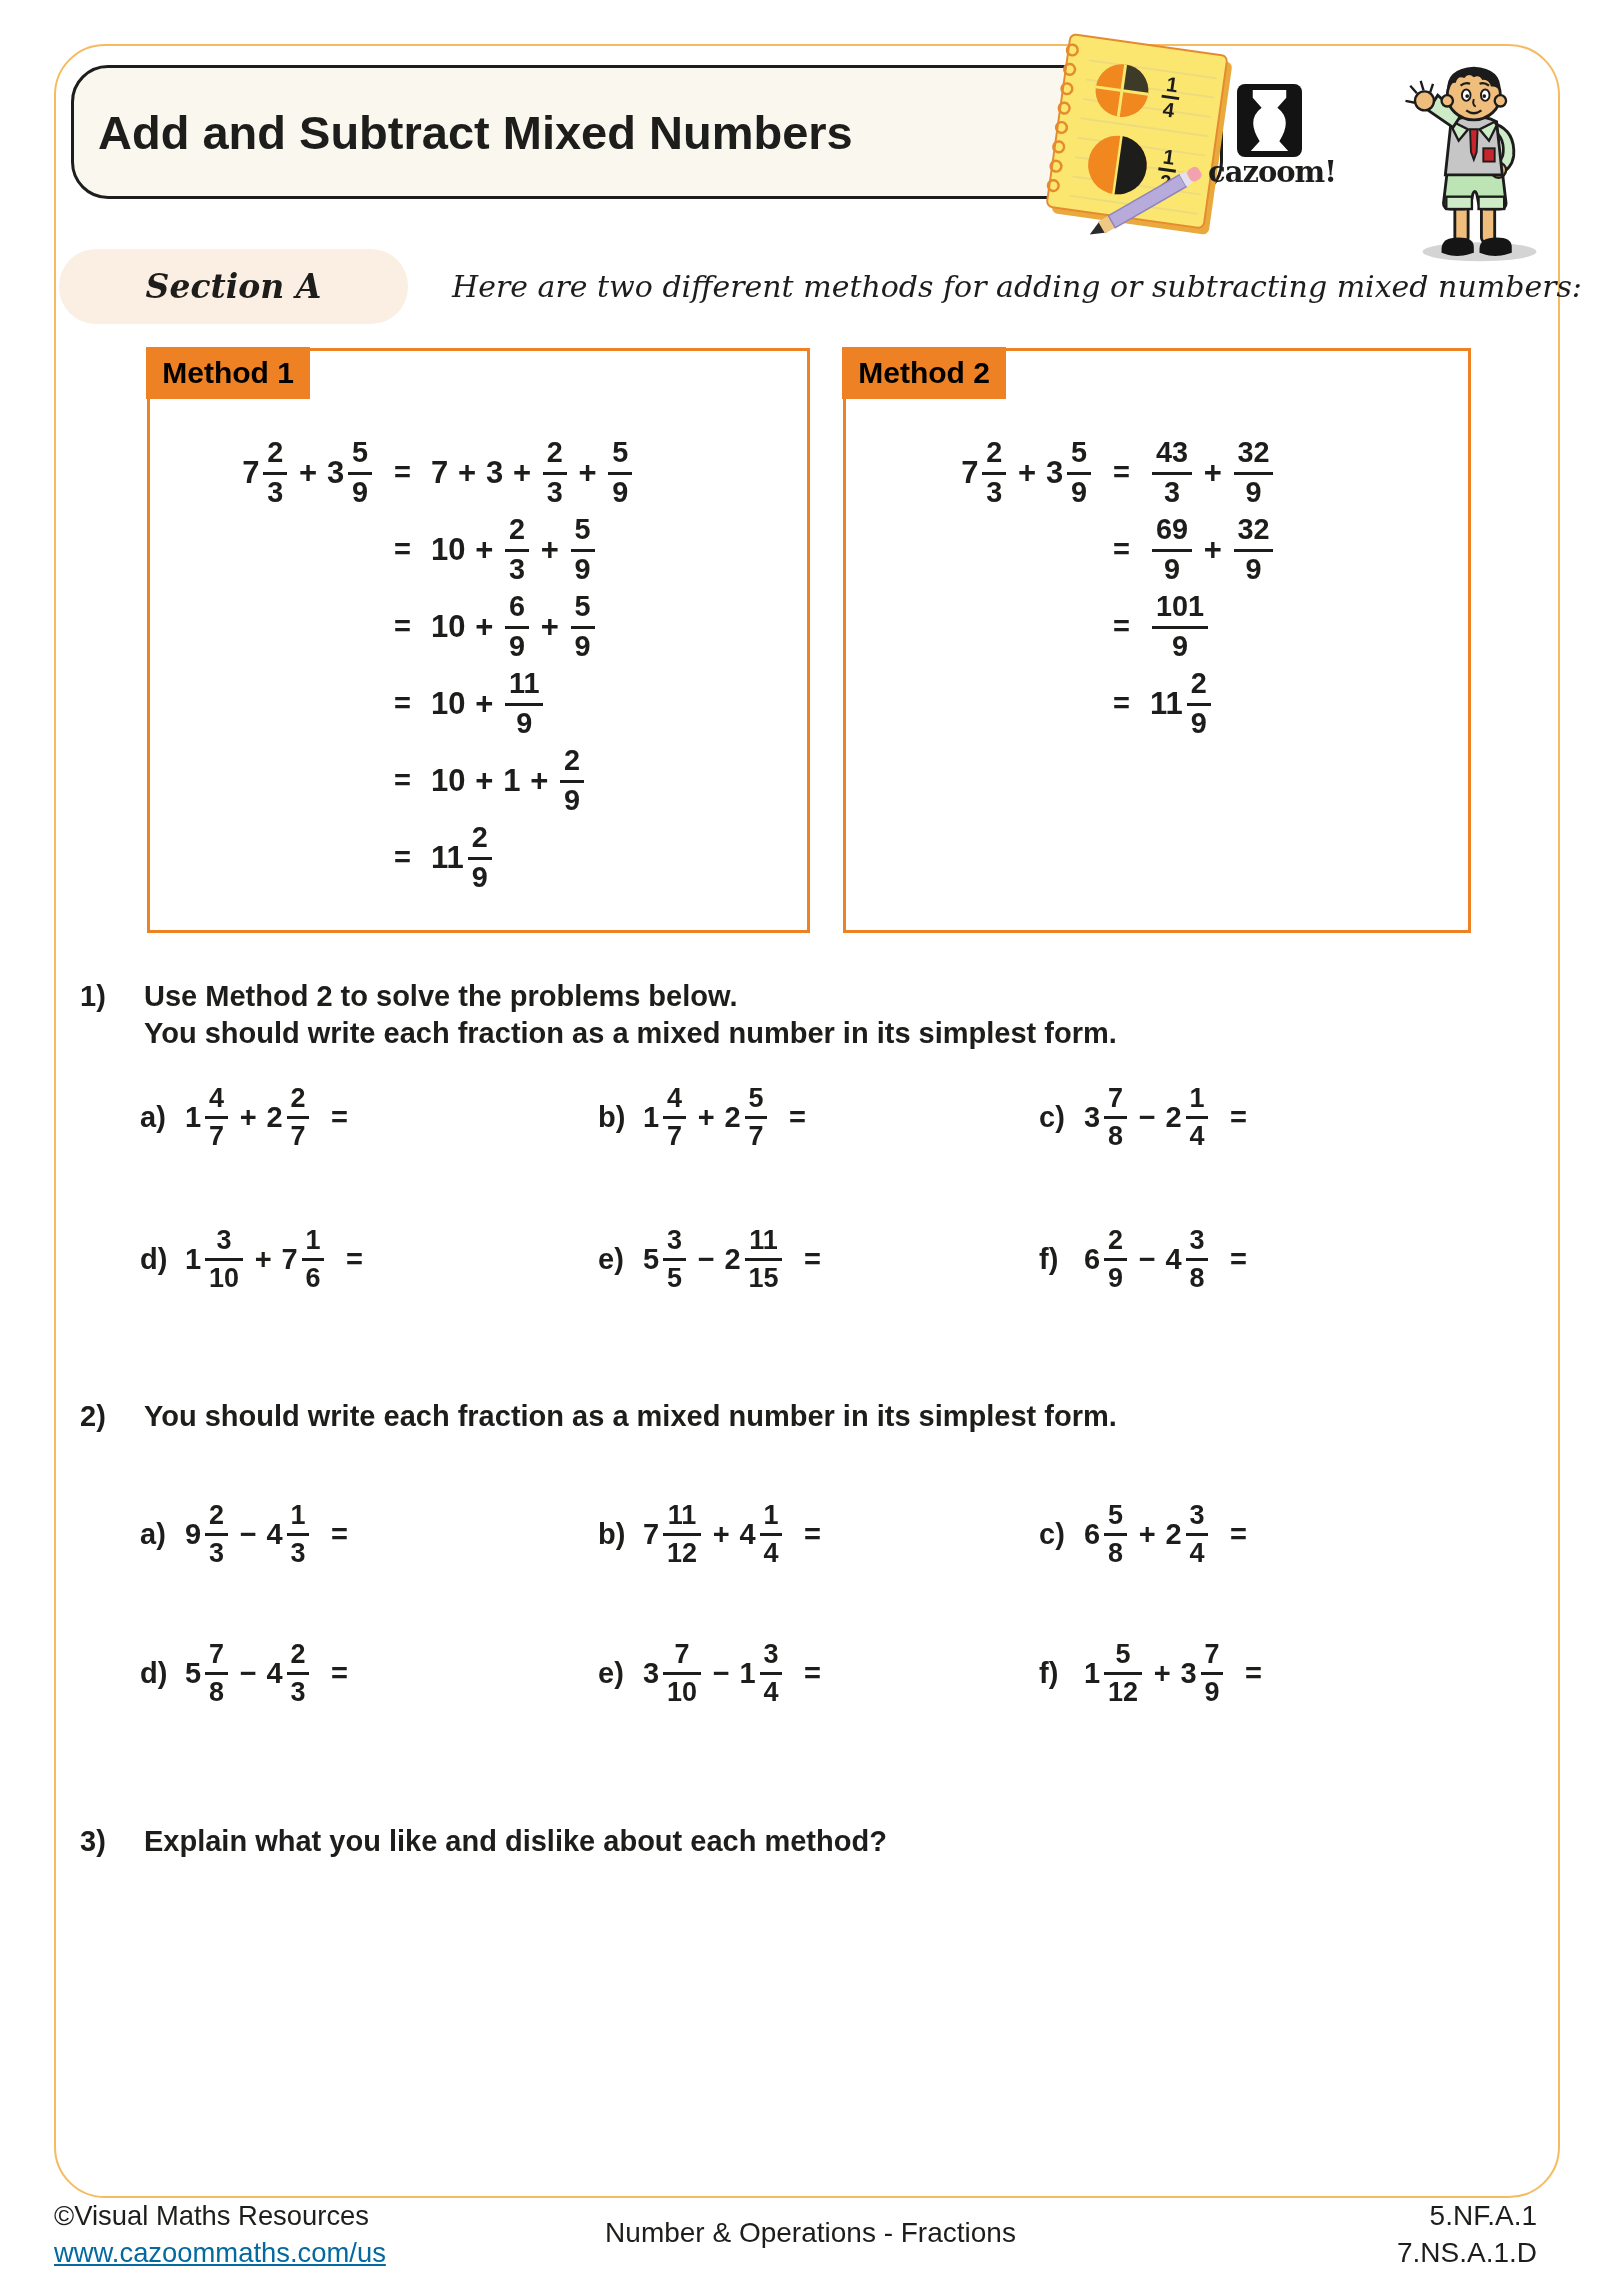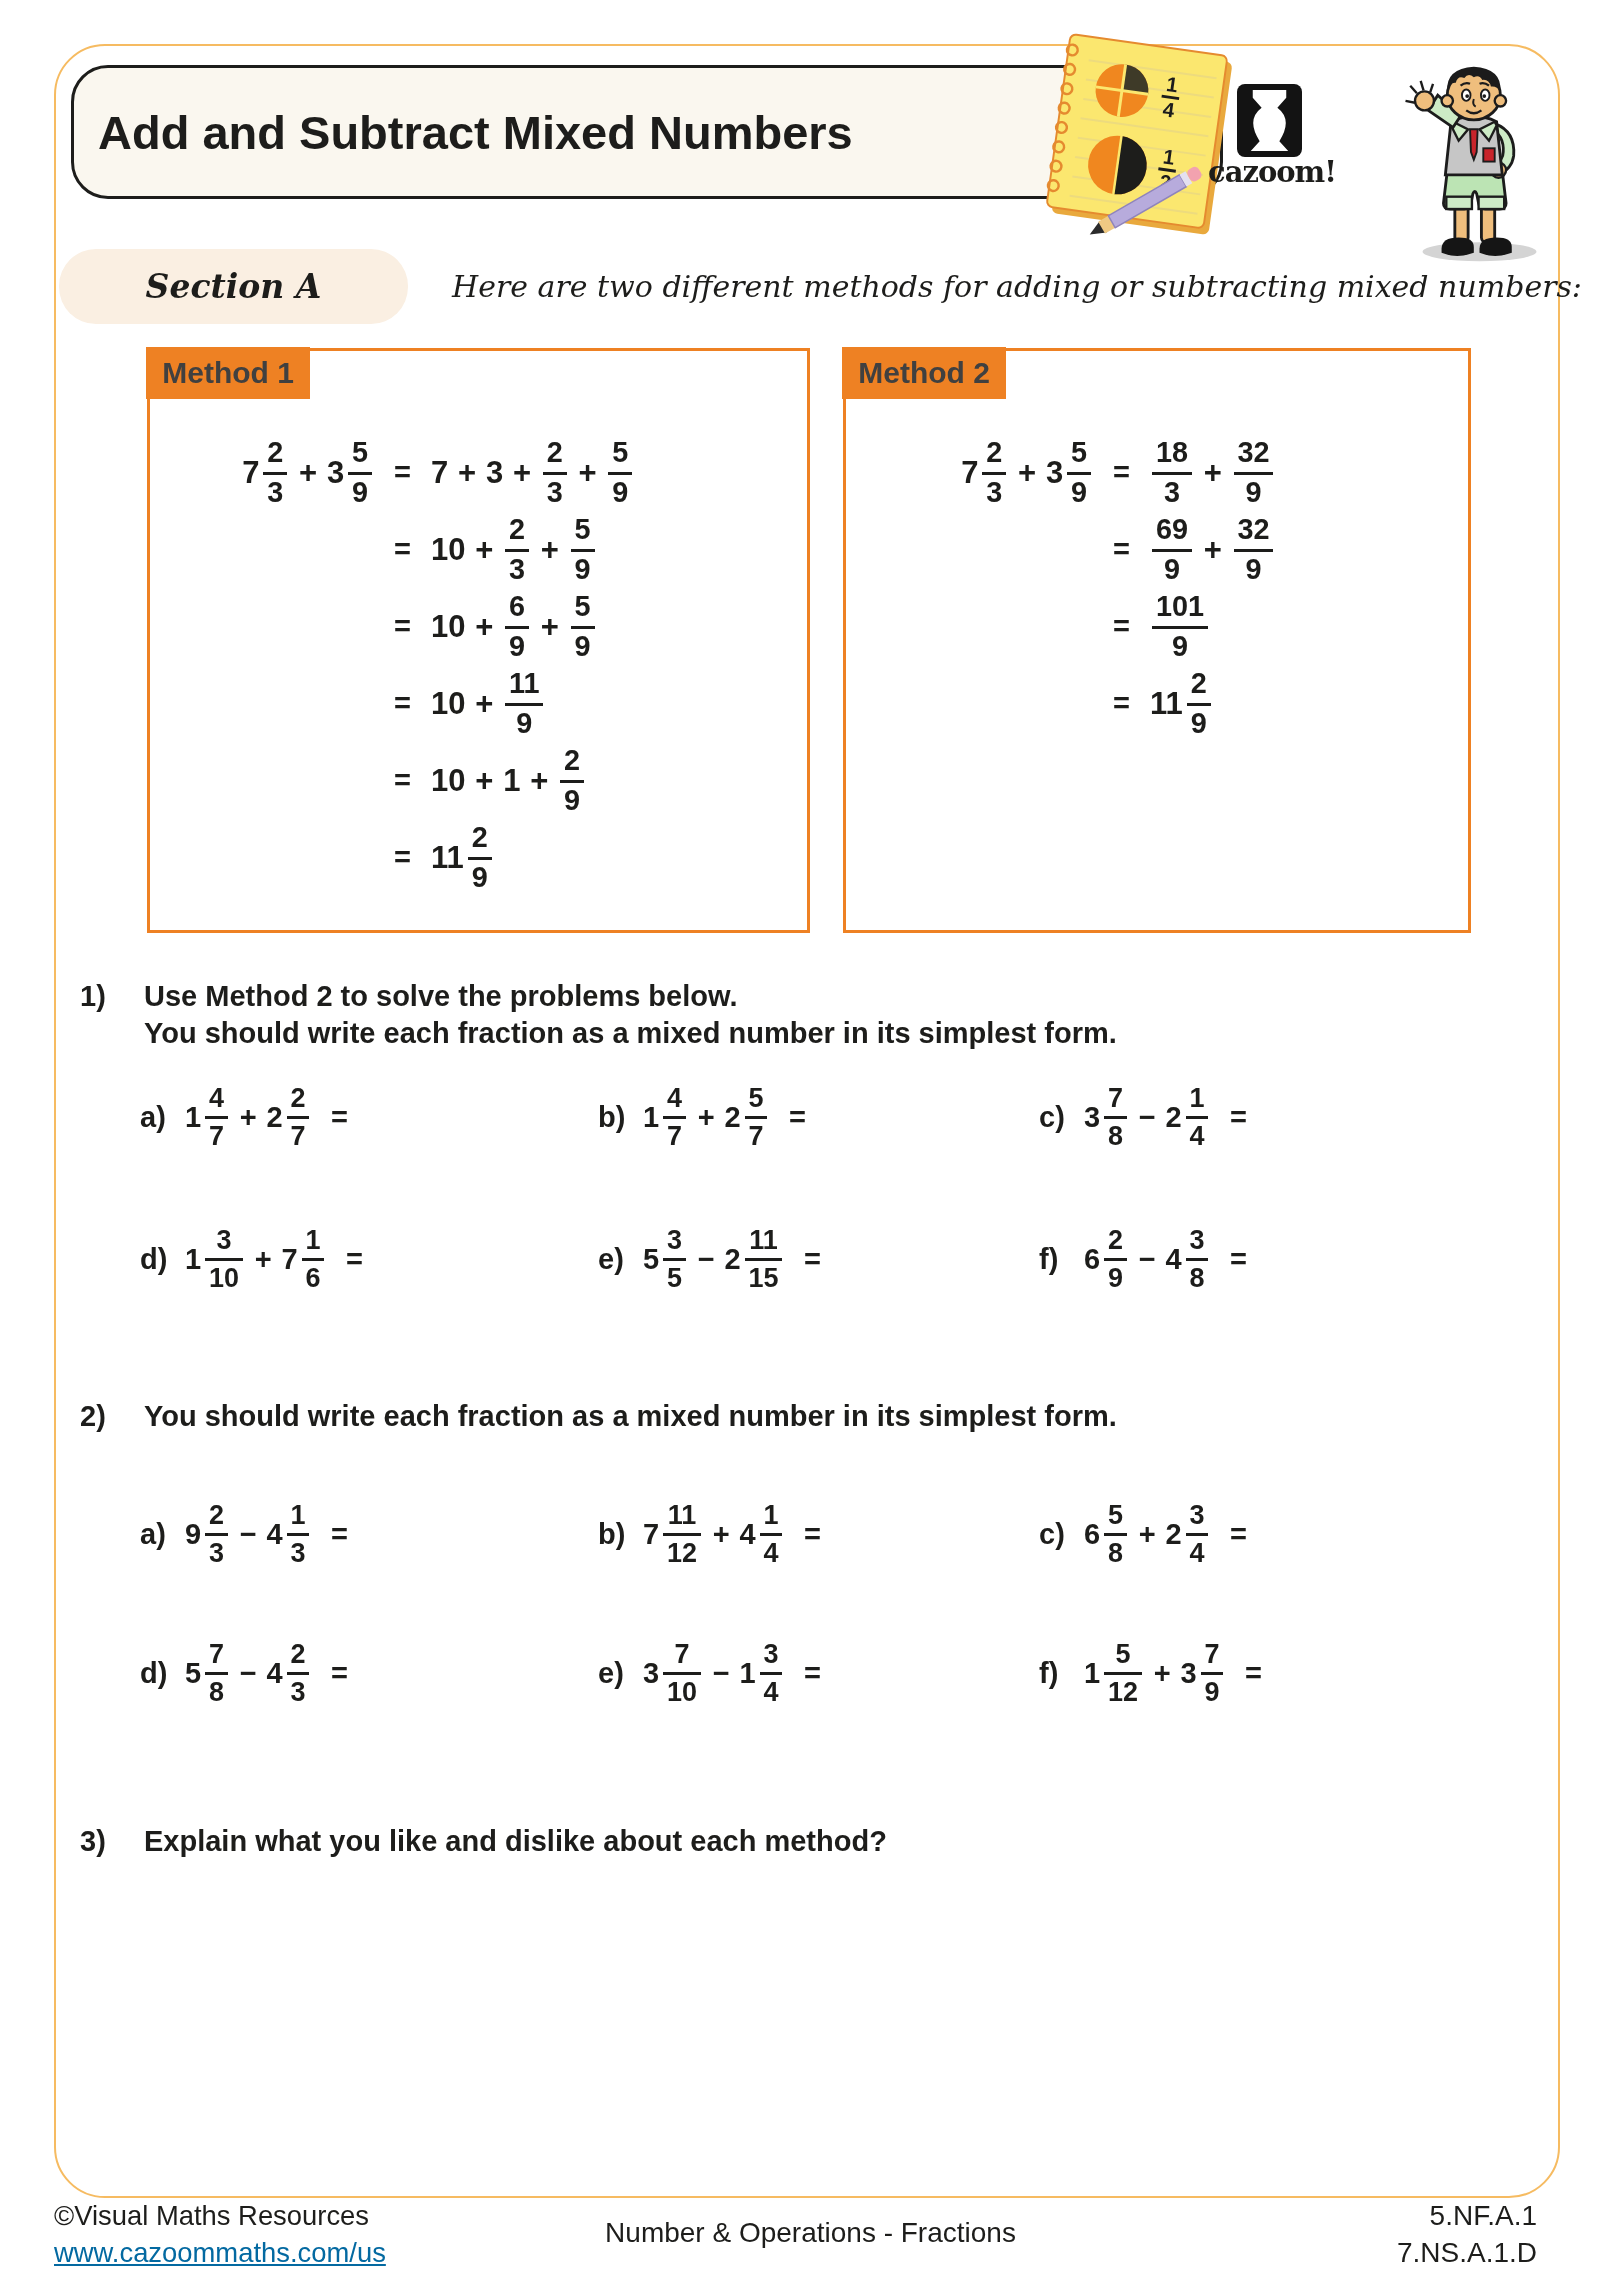--- a/index.html
+++ b/index.html
@@ -27,21 +27,21 @@
                  font-weight:bold;font-size:33px;}
   .section-instruction{position:absolute;left:452px;top:249px;height:75px;display:flex;
                  align-items:center;font-family:"DejaVu Serif",serif;font-style:italic;
                  font-size:30px;}
 
   .method-box{position:absolute;top:348px;height:585px;border:3.9px solid #EE8123;
               box-sizing:border-box;background:#fff;}
   #method-box-1{left:147px;width:663px;}
   #method-box-2{left:843px;width:628px;}
   .method-tab{position:absolute;top:-3.9px;left:-3.9px;width:164px;height:52px;background:#EE8123;
-              color:#404040;font-weight:bold;font-size:30px;display:flex;align-items:center;
+              color:#000000;font-weight:bold;font-size:30px;display:flex;align-items:center;
               justify-content:center;}
   .method-body{padding-top:83px;}
   #method-box-1 .method-body{padding-left:71px;}
   #method-box-2 .method-body{padding-left:94px;}
 
   .m-row{display:flex;align-items:center;height:77px;font-size:31px;font-weight:bold;}
   .m-lhs{width:153px;display:flex;justify-content:flex-end;align-items:center;}
   .m-eq{width:57px;text-align:center;font-size:29px;}
   .m-rhs{display:flex;align-items:center;}
 
@@ -319,21 +319,21 @@
               <span class="whole">3</span>
               <span class="frac">
                 <span class="num">5</span>
                 <span class="den">9</span>
               </span>
             </span>
           </div>
           <div class="m-eq">=</div>
           <div class="m-rhs">
             <span class="frac">
-              <span class="num">18</span>
+              <span class="num">43</span>
               <span class="den">3</span>
             </span>
             <span class="op">+</span>
             <span class="frac">
               <span class="num">32</span>
               <span class="den">9</span>
             </span>
           </div>
         </div>
         <div class="m-row">

